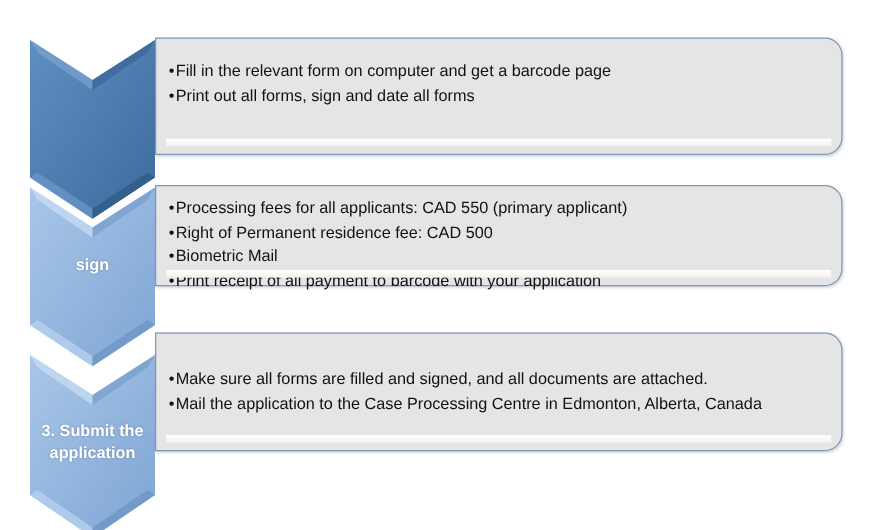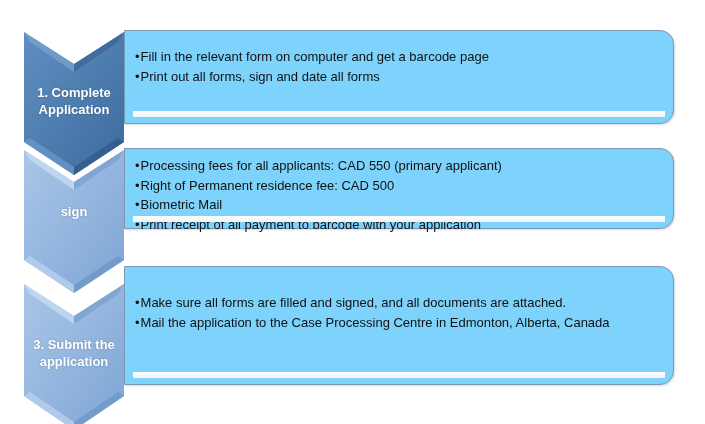--- a/index.html
+++ b/index.html
@@ -4,21 +4,21 @@
 <style>
   html, body { margin:0; padding:0; background:#ffffff; }
   body { width:705px; height:424px; position:relative; overflow:hidden;
          font-family: "Liberation Sans", "DejaVu Sans", sans-serif; }
   .step { position:absolute; left:0; width:705px; }
   .chevron { position:absolute; left:24px; width:100px; }
   .chevron svg { display:block; }
   .chev-label { position:absolute; left:0; width:100px; text-align:center;
                 color:#ffffff; font-weight:bold; font-size:13px; line-height:17px;
                 text-shadow:0 0 2px rgba(0,0,0,0.25); }
-  .box { position:absolute; left:124px; width:550px; background:#7dd3fc;
+  .box { position:absolute; left:124px; width:550px; background:#e5e5e5;
          border:1.5px solid #7f98b6; border-radius:0 14px 14px 0;
          box-shadow: 1px 1px 2px rgba(90,110,140,0.25);
          box-sizing:border-box; }
   .box::after { content:""; position:absolute; left:8px; right:8px; bottom:6px; height:6px;
                 background:linear-gradient(#ffffff,#f2f2f2); }
   .box ul { list-style:none; margin:0; padding:0 0 0 10px; position:absolute; left:0; }
   .box li { font-size:13px; line-height:19.5px; color:#111; white-space:nowrap; }
   .box li .dot { font-size:13px; margin-right:1px; }
 </style>
 </head>
@@ -32,24 +32,20 @@
           <stop offset="0" stop-color="#5f8fc2"></stop>
           <stop offset="1" stop-color="#3c6a9c"></stop>
         </linearGradient>
       </defs>
       <polygon points="0,0 50,32 100,0 100,110 50,143 0,110" fill="url(#g1)"></polygon>
       <polygon points="0,0 50,32 50,40 6,10" fill="#7aa4d0" opacity="0.7"></polygon>
       <polygon points="100,0 50,32 50,40 94,10" fill="#35608f" opacity="0.6"></polygon>
       <polygon points="0,110 50,143 50,135 6,106" fill="#6d9acb" opacity="0.7"></polygon>
       <polygon points="100,110 50,143 50,135 94,106" fill="#2f5884" opacity="0.7"></polygon>
     </svg>
-    <div class="chev-label" style="top:52px;">
-      <div>1. Complete</div>
-      <div>Application</div>
-    </div>
   </div>
   <div class="box" style="top:30px;height:94px;">
     <ul style="top:16px;">
       <li><span class="dot">•</span><span>Fill in the relevant form on computer and get a barcode page</span></li>
       <li><span class="dot">•</span><span>Print out all forms, sign and date all forms</span></li>
     </ul>
   </div>
 </div>
 
 <div class="step" style="top:0;">
@@ -94,19 +90,19 @@
       <polygon points="0,0 50,32 50,40 6,10" fill="#c6dbf2" opacity="0.8"></polygon>
       <polygon points="100,0 50,32 50,40 94,10" fill="#7199c9" opacity="0.6"></polygon>
       <polygon points="0,112 50,146 50,138 6,108" fill="#b6d0ee" opacity="0.8"></polygon>
       <polygon points="100,112 50,146 50,138 94,108" fill="#6b93c2" opacity="0.7"></polygon>
     </svg>
     <div class="chev-label" style="top:52px;">
       <div>3. Submit the</div>
       <div>application</div>
     </div>
   </div>
-  <div class="box" style="top:266px;height:119px;">
+  <div class="box" style="top:266px;height:95px;">
     <ul style="top:26px;">
       <li><span class="dot">•</span><span>Make sure all forms are filled and signed, and all documents are attached.</span></li>
       <li><span class="dot">•</span><span>Mail the application to the Case Processing Centre in Edmonton, Alberta, Canada</span></li>
     </ul>
   </div>
 </div>
 
 </body></html>

